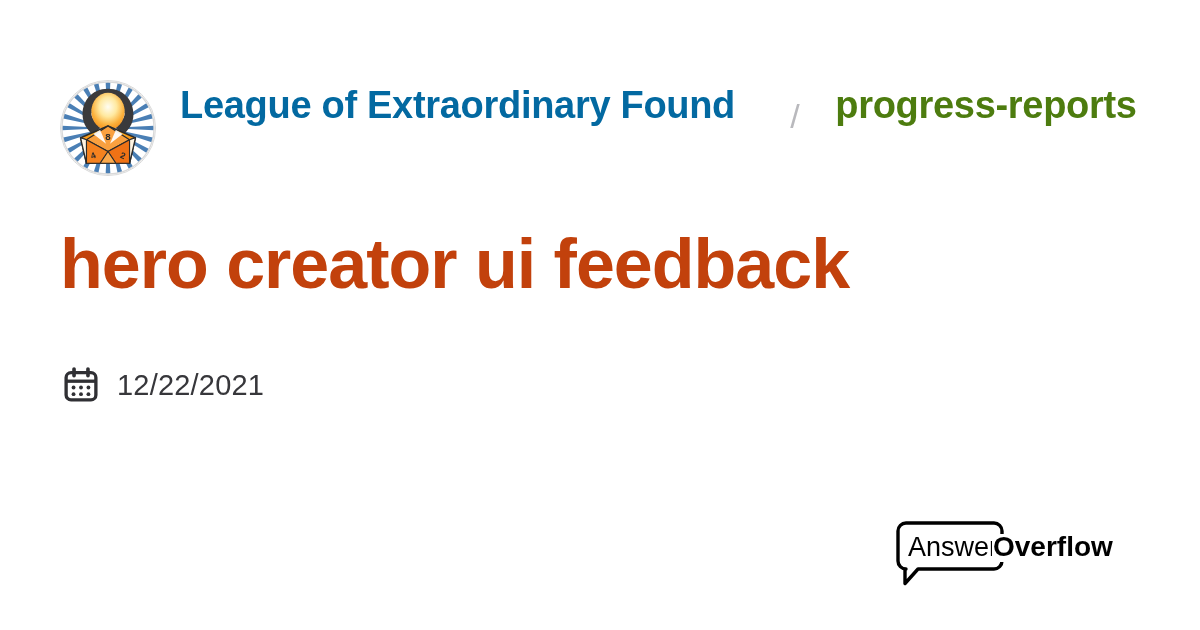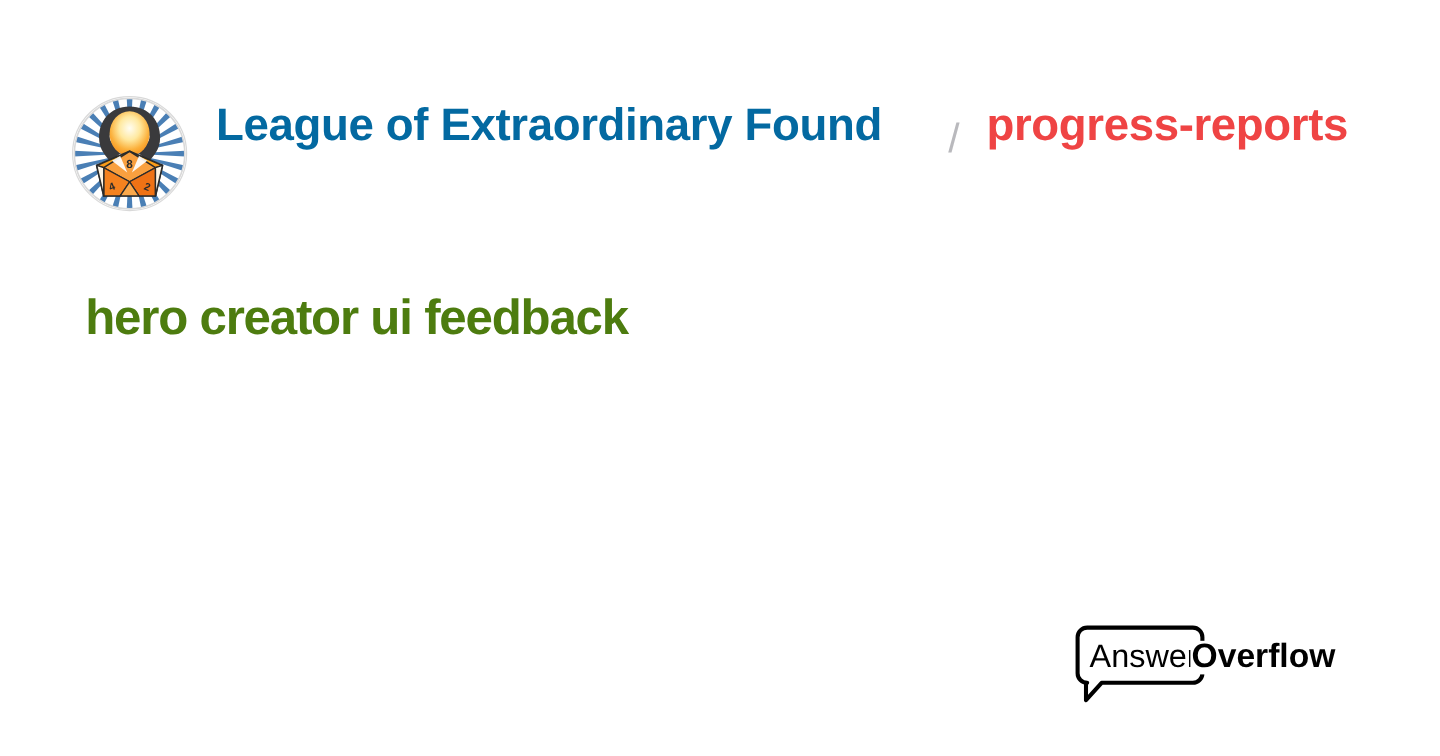--- a/index.html
+++ b/index.html
@@ -76,37 +76,37 @@
     text-align: center;
     user-select: none;
   }
 
   .channel-name {
     flex: 1 1 auto;
     margin-left: 12px;
     font-size: 38px;
     line-height: 50px;
     font-weight: 700;
-    color: #ef4444;
+    color: #4d7c0f;
     letter-spacing: -0.3px;
     word-break: break-word;
+    text-align: center;
   }
 
   
   .thread-title {
     position: absolute;
     left: 60px;
     top: 228px;
     width: 1080px;
-    font-size: 41px;
+    font-size: 70px;
     line-height: 72px;
     font-weight: 700;
-    color: #4d7c0f;
+    color: #c2410c;
     letter-spacing: -1px;
-    margin-left: 11px;
   }
 
   
   .date-row {
     position: absolute;
     left: 62px;
     top: 366px;
     display: flex;
     flex-direction: row;
     align-items: center;
@@ -277,20 +277,37 @@
       <div class="server-name">League of Extraordinary Found</div>
     </div>
 
     <div class="breadcrumb-sep">/</div>
 
     <div class="channel-name">progress-reports</div>
   </div>
 
   <div class="thread-title">hero creator ui feedback</div>
 
+  <div class="date-row">
+    <span class="calendar-icon-wrap">
+      <svg class="calendar-icon" viewBox="0 0 24 24" xmlns="http://www.w3.org/2000/svg" aria-hidden="true">
+        <rect x="2.6" y="4.2" width="18.8" height="17.2" rx="3.1" ry="3.1" fill="none" stroke="#303034" stroke-width="2.1"></rect>
+        <line x1="2.6" y1="9.6" x2="21.4" y2="9.6" stroke="#303034" stroke-width="2.1"></line>
+        <line x1="7.6" y1="1.9" x2="7.6" y2="6.1" stroke="#303034" stroke-width="2.3" stroke-linecap="round"></line>
+        <line x1="16.4" y1="1.9" x2="16.4" y2="6.1" stroke="#303034" stroke-width="2.3" stroke-linecap="round"></line>
+        <circle cx="7.3" cy="13.6" r="1.22" fill="#303034"></circle>
+        <circle cx="12" cy="13.6" r="1.22" fill="#303034"></circle>
+        <circle cx="16.7" cy="13.6" r="1.22" fill="#303034"></circle>
+        <circle cx="7.3" cy="17.8" r="1.22" fill="#303034"></circle>
+        <circle cx="12" cy="17.8" r="1.22" fill="#303034"></circle>
+        <circle cx="16.7" cy="17.8" r="1.22" fill="#303034"></circle>
+      </svg>
+    </span>
+    <span class="date-text">12/22/2021</span>
+  </div>
 
   <div class="brand">
     <svg viewBox="0 0 232 70" xmlns="http://www.w3.org/2000/svg" aria-hidden="true">
 
       <path d="M10 13 C10 8.6 13.6 5 18 5 L106 5 C110.4 5 114 8.6 114 13
                L114 43 C114 47.4 110.4 51 106 51
                L30 51 L17 65.5 L17 51 L18 51 C13.6 51 10 47.4 10 43 Z" fill="#ffffff" stroke="#000000" stroke-width="3.4" stroke-linejoin="round" stroke-linecap="round"></path>
       <text x="20" y="37.5" font-family="'Liberation Sans', sans-serif" font-size="27" font-weight="400" fill="#000000">Answer</text>
 
       <rect x="104" y="16" width="126" height="28" fill="#ffffff"></rect>

